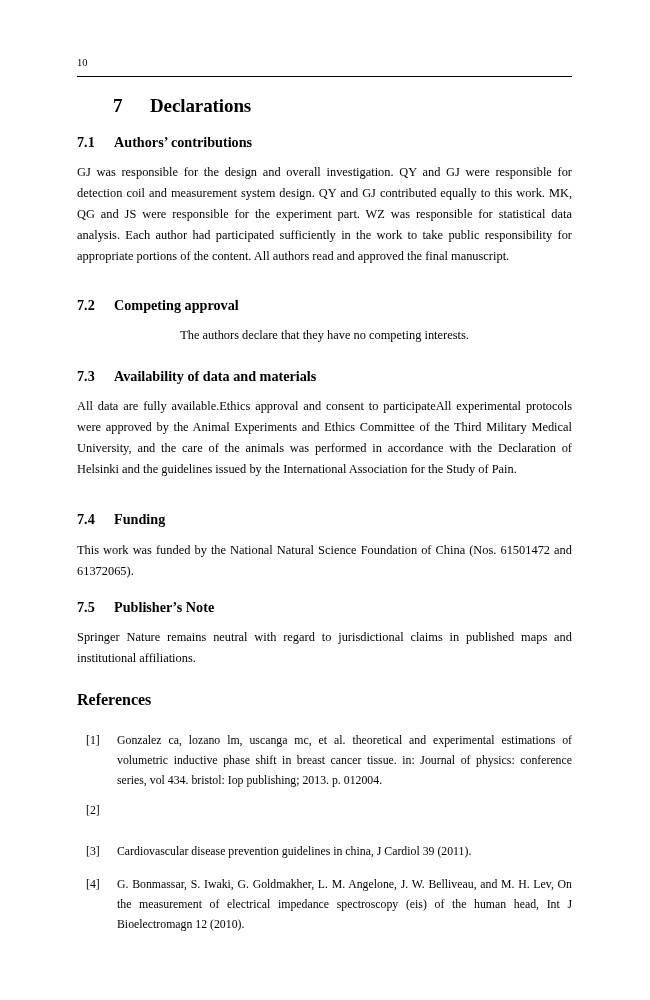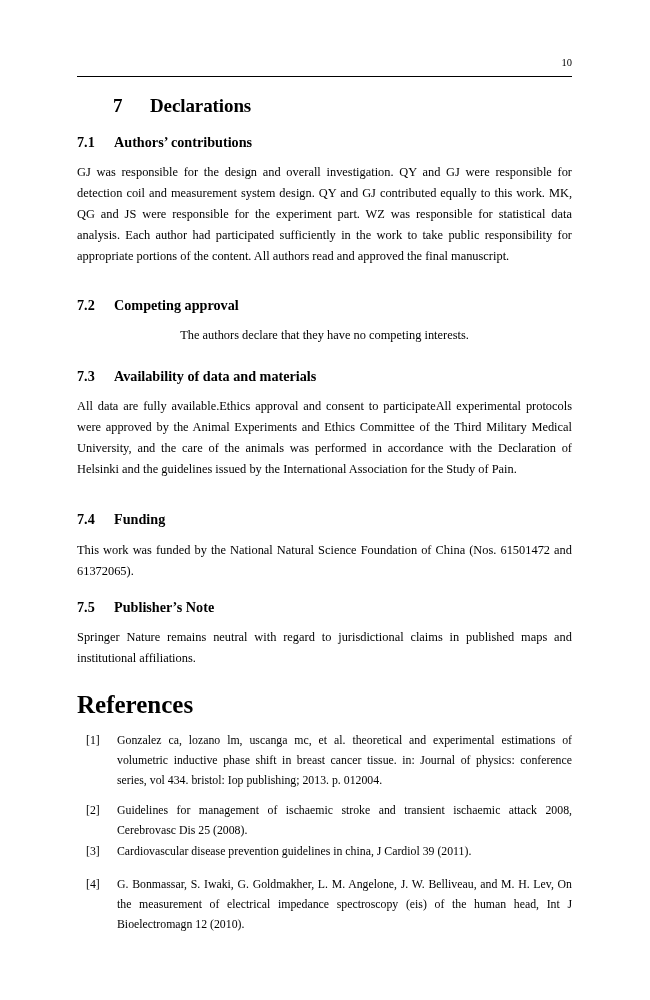--- a/index.html
+++ b/index.html
@@ -22,21 +22,20 @@
     top: 0;
     width: 495px;
   }
 
   
   .runhead {
     position: absolute;
     top: 58px;
     left: 0;
     width: 495px;
-    text-align: right;
     font-size: 10.5px;
     line-height: 1;
   }
   .runrule {
     position: absolute;
     top: 76px;
     left: 0;
     width: 495px;
     height: 0;
     border-top: 1.1px solid #000;
@@ -75,21 +74,21 @@
     text-align: justify;
     text-justify: inter-word;
   }
   .para.nojust { text-align: left; }
 
   
   .refhead {
     position: absolute;
     left: 0;
     width: 495px;
-    font-size: 25px;
+    font-size: 16px;
     font-weight: bold;
     line-height: 1.15;
   }
   .ref {
     position: absolute;
     left: 9px;
     width: 486px;
     font-size: 11.8px;
     line-height: 20px;
     text-align: justify;
@@ -141,21 +140,21 @@
   </div>
   <div class="para" style="top:627px;font-family:Liberation Serif, serif;">Springer Nature remains neutral with regard to jurisdictional claims in published maps and institutional affiliations.</div>
 
   <div class="refhead" style="top:691px;">References</div>
 
   <div class="ref" style="top:730px;">
     <span class="tag">[1]</span><span>Gonzalez ca, lozano lm, uscanga mc, et al. theoretical and experimental estimations of volumetric inductive phase shift in breast cancer tissue. in:  Journal of physics: conference series, vol 434. bristol: Iop publishing; 2013. p. 012004.</span>
   </div>
 
   <div class="ref" style="top:800px;">
-    <span class="tag">[2]</span><span>Guidelines for management of ischaemic stroke and transient ischaemic attack 2008, Cerebrovasc Dis 25 (2008).</span>
+    <span class="tag">[2]</span>
   </div>
 
   <div class="ref" style="top:841px;">
     <span class="tag">[3]</span><span>Cardiovascular disease prevention guidelines in china, J Cardiol 39 (2011).</span>
   </div>
 
   <div class="ref" style="top:874px;">
     <span class="tag">[4]</span><span>G. Bonmassar, S. Iwaki, G. Goldmakher, L. M. Angelone, J. W. Belliveau, and M. H. Lev, On the measurement of electrical impedance spectroscopy (eis) of the human head, Int J Bioelectromagn 12 (2010).</span>
   </div>
 

